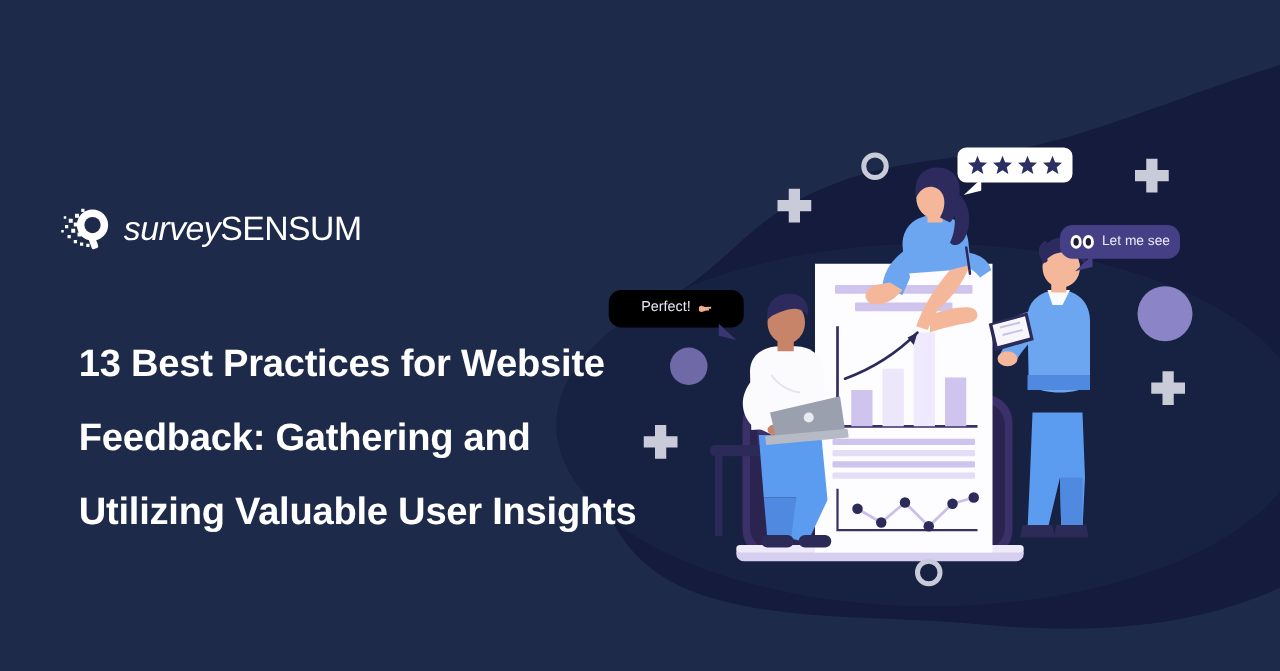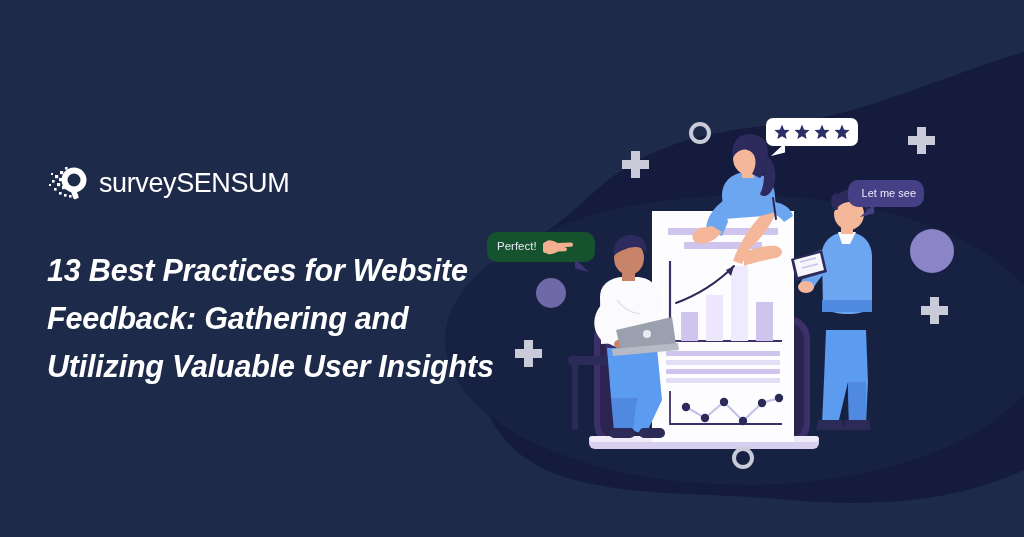--- a/index.html
+++ b/index.html
@@ -30,35 +30,34 @@
     height: 42px;
   }
   #brand-mark { width: 42px; height: 42px; display: block; }
   #brand-wordmark {
     font-size: 27px;
     letter-spacing: -0.4px;
     color: #ffffff;
     line-height: 1;
     white-space: nowrap;
   }
-  #brand-wordmark .w-light { font-weight: 400; }
+  #brand-wordmark .w-light { font-weight: 400; font-style: italic; }
   #brand-wordmark .w-bold  { font-weight: 400; }
 
   #page-title {
     position: absolute;
     left: 47px;
     top: 246px;
     width: 470px;
-    margin: 0;
+    margin: 16px;
     color: #ffffff;
     font-size: 30.5px;
     font-weight: 700;
-    line-height: 48px;
+    line-height: 59px;
     letter-spacing: -0.2px;
-    font-style: italic;
   }
 
   
   .bubble {
     position: absolute;
     display: flex;
     align-items: center;
     border-radius: 10px;
     box-sizing: border-box;
   }
@@ -74,33 +73,32 @@
     background: #ffffff;
     border-radius: 7px;
     justify-content: center;
     gap: 3px;
   }
   #bubble-stars svg { display: block; }
 
   #bubble-perfect {
     left: 487px; top: 232px;
     width: 108px; height: 30px;
-    background: #14532d;
-    padding: 0 10px;
+    background: #000000;
+    padding: 0 26px;
     gap: 6px;
   }
   #bubble-perfect .bubble-label { color: #e9e7f7; }
 
   #bubble-letmesee {
     left: 848px; top: 180px;
-    width: 76px; height: 27px;
+    width: 96px; height: 27px;
     background: #453f85;
     padding: 0 8px;
     gap: 6px;
-    justify-content: flex-end;
   }
   #bubble-letmesee .bubble-label { color: #eceaf8; font-size: 11px; }
 </style>
 </head>
 <body>
 
 <div id="banner">
 
   <svg class="layer" viewBox="0 0 1024 537" width="1024" height="537" xmlns="http://www.w3.org/2000/svg">
 

